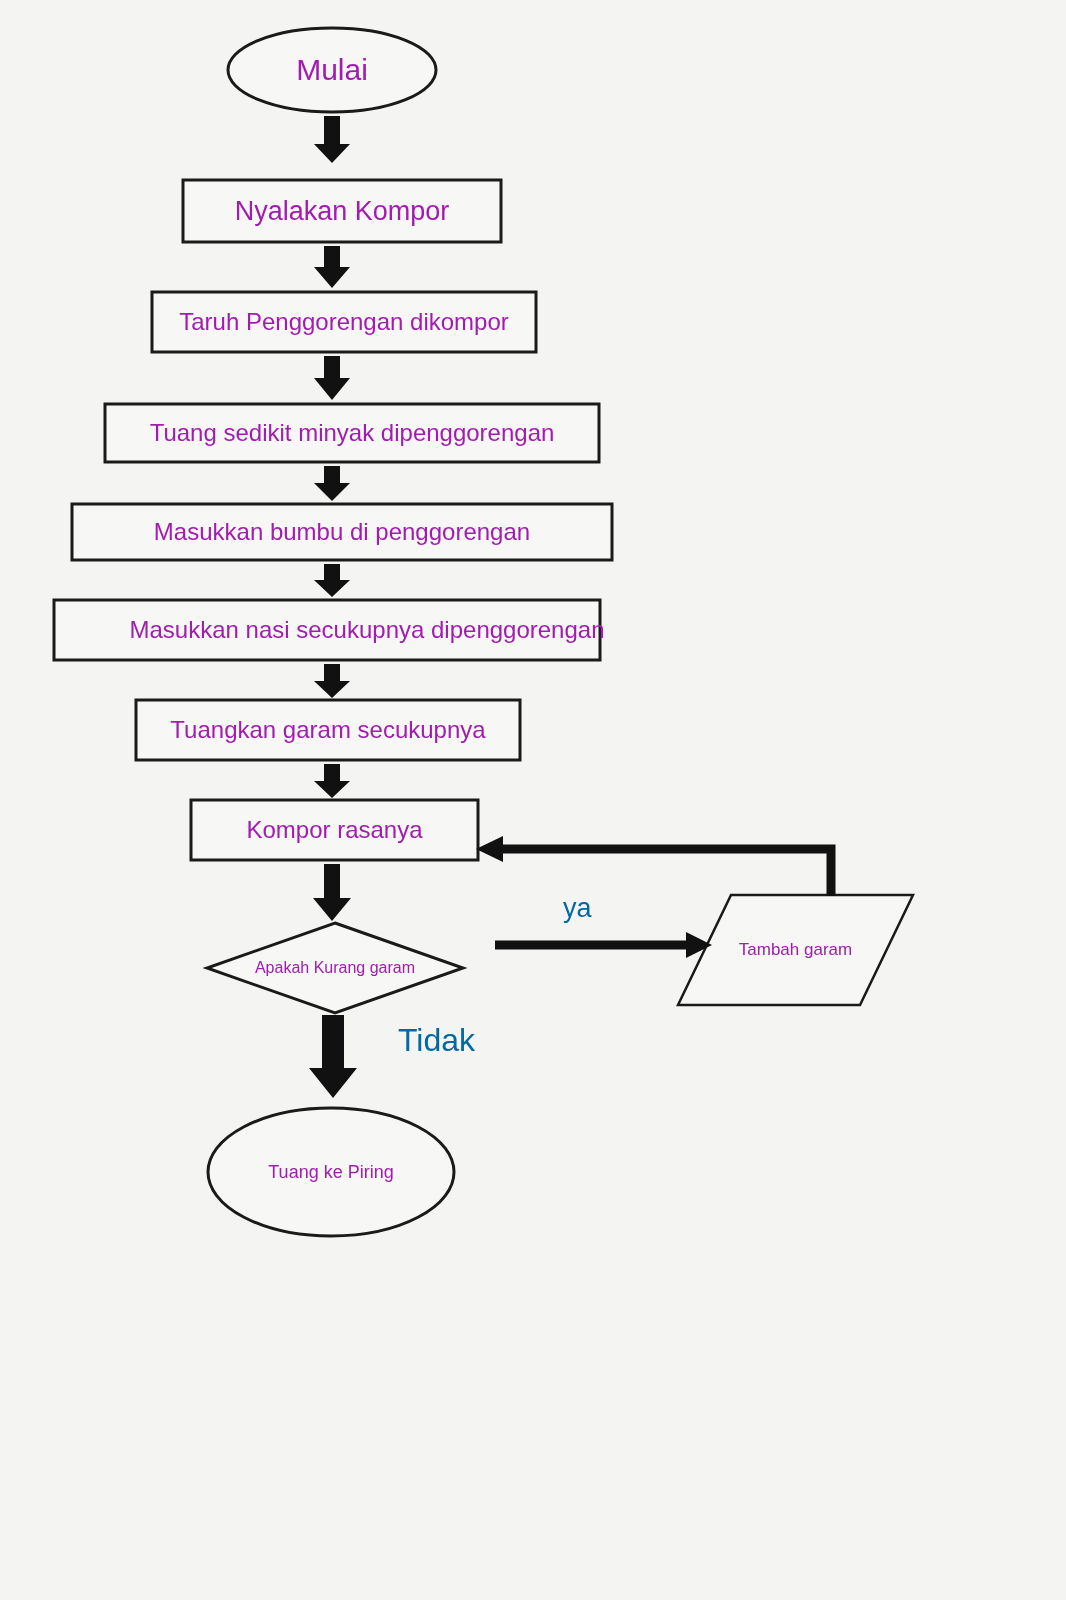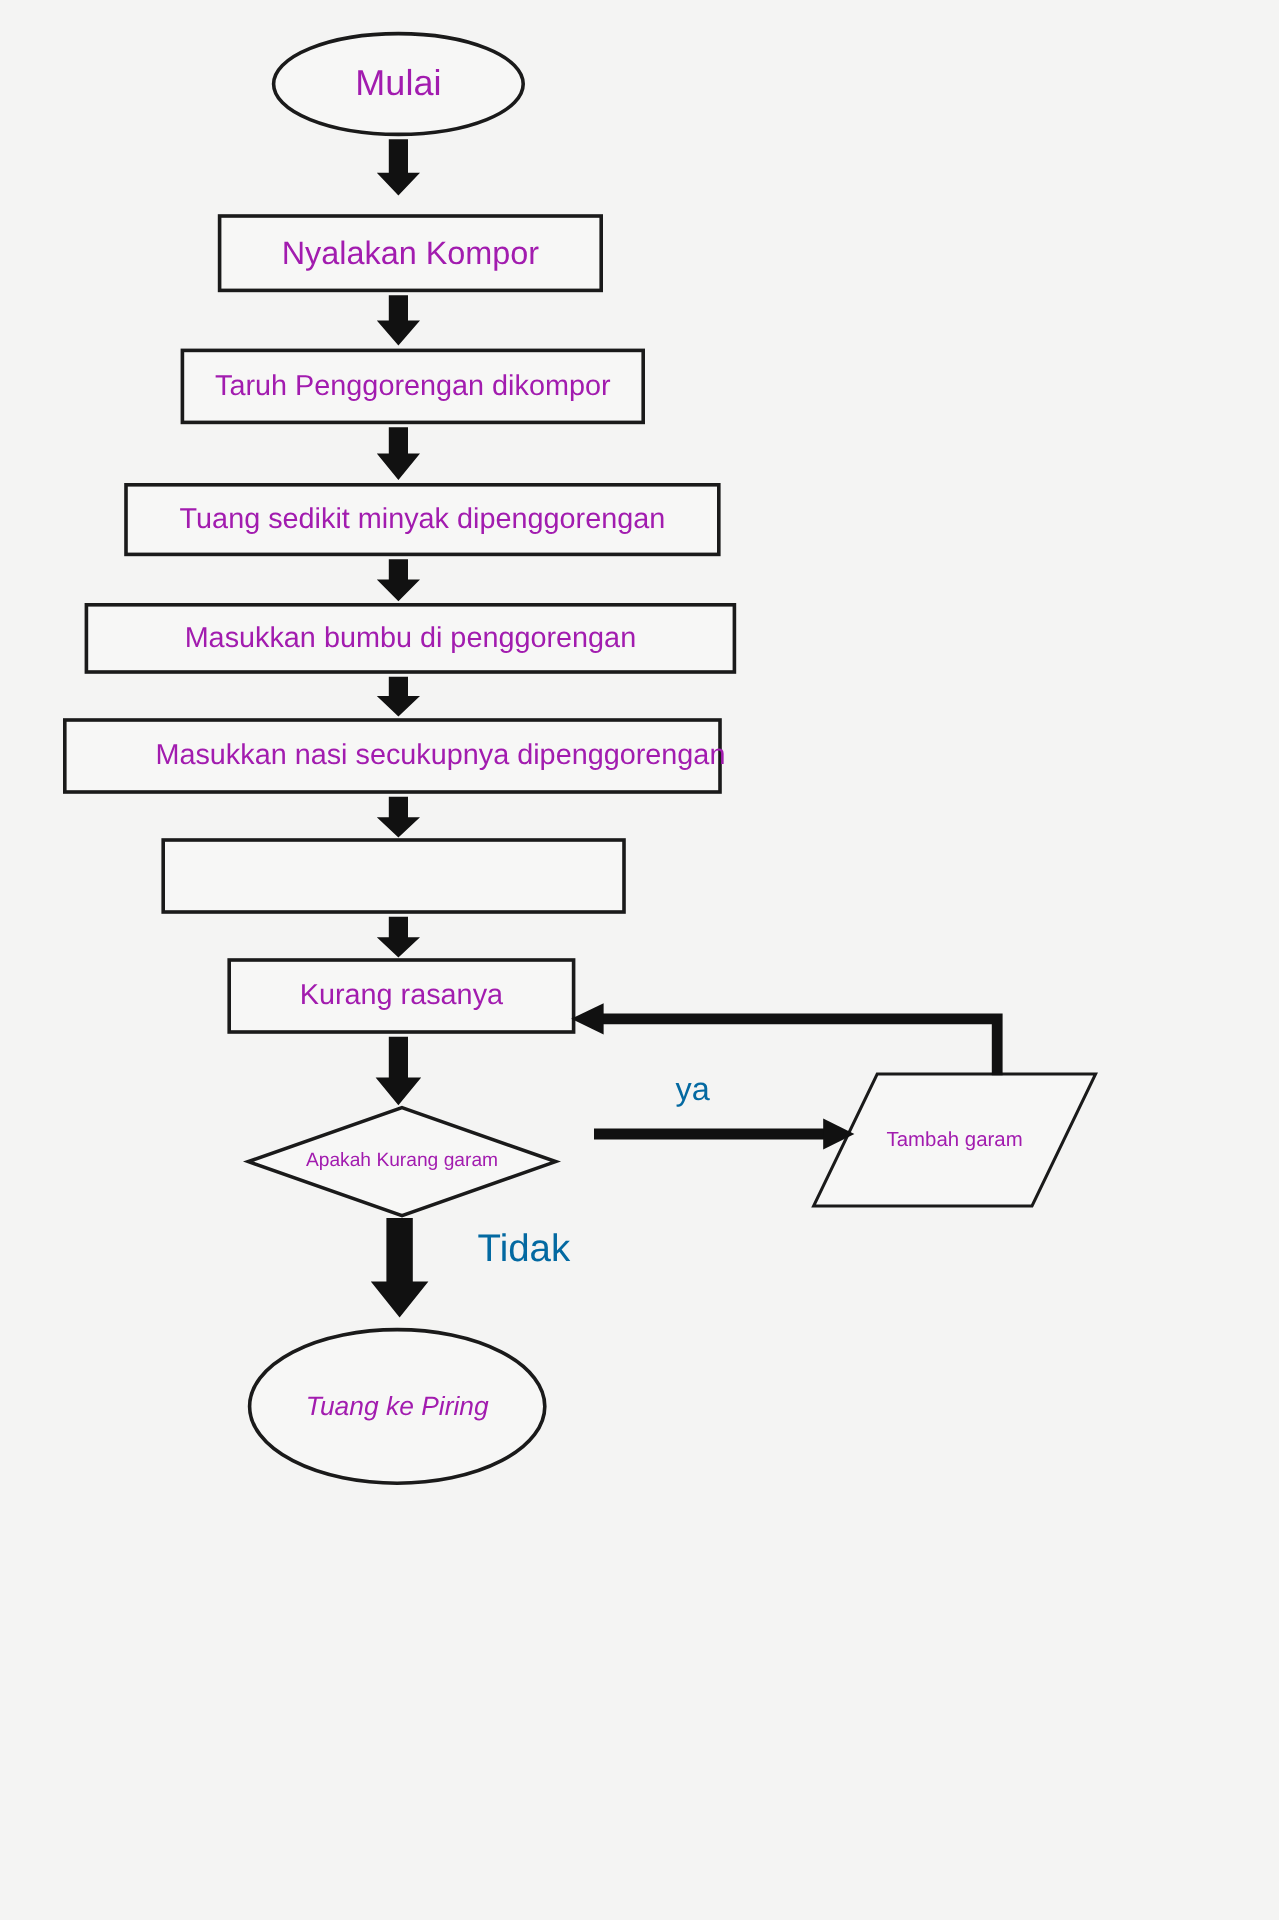--- a/index.html
+++ b/index.html
@@ -131,26 +131,27 @@
   <div class="node-label" style="left:183px; top:180px; width:318px; height:62px; font-size:27px;">Nyalakan Kompor</div>
 
   <div class="node-label" style="left:152px; top:292px; width:384px; height:60px; font-size:24px;">Taruh Penggorengan dikompor</div>
 
   <div class="node-label" style="left:72px; top:504px; width:540px; height:56px; font-size:24px;">Masukkan bumbu di penggorengan</div>
 
   <div class="node-label" style="left:105px; top:404px; width:494px; height:58px; font-size:24px;">Tuang sedikit minyak dipenggorengan</div>
 
   <div class="node-label" style="left:54px; top:600px; width:546px; height:60px; font-size:24px;padding-left:40px;">Masukkan nasi secukupnya dipenggorengan</div>
 
+  <div class="node-label" style="left:136px; top:700px; width:384px; height:60px; font-size:24px;">Tuangkan garam secukupnya</div>
 
-  <div class="node-label" style="left:191px; top:800px; width:287px; height:60px; font-size:24px;">Kurang rasanya</div>
+  <div class="node-label" style="left:191px; top:800px; width:287px; height:60px; font-size:24px;">Kompor rasanya</div>
 
   <div class="node-label" style="left:207px; top:944px; width:256px; height:48px; font-size:16px;">Apakah Kurang garam</div>
 
   <div class="node-label" style="left:678px; top:895px; width:235px; height:110px; font-size:17px;">Tambah garam</div>
 
-  <div class="node-label" style="left:208px; top:1108px; width:246px; height:128px; font-size:22px;font-style:italic;">Tuang ke Piring</div>
+  <div class="node-label" style="left:208px; top:1108px; width:246px; height:128px; font-size:18px;">Tuang ke Piring</div>
 
   <div class="edge-label" style="left:563px; top:893px; font-size:27px;">ya</div>
 
   <div class="edge-label" style="left:398px; top:1022px; font-size:32px;">Tidak</div>
 
 </div>
 
 </body></html>

